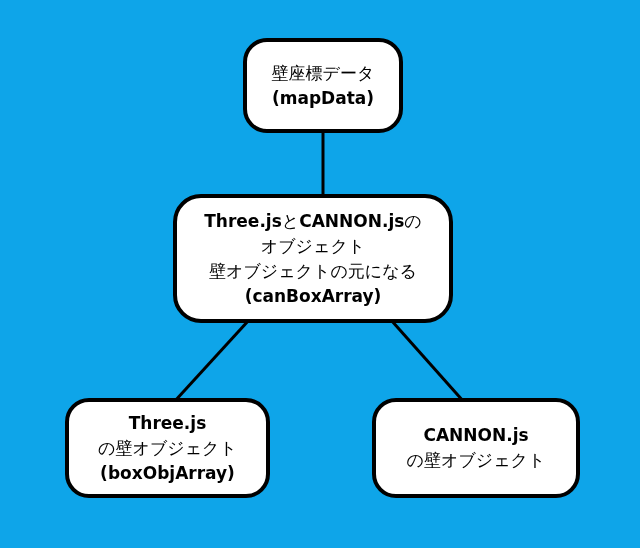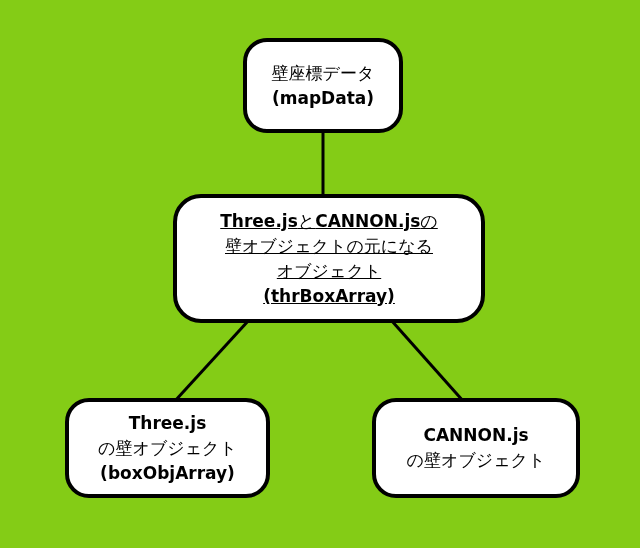--- a/index.html
+++ b/index.html
@@ -4,21 +4,21 @@
 <style>
   html, body {
     margin: 0;
     padding: 0;
     background: #ffffff;
   }
   #canvas {
     position: relative;
     width: 640px;
     height: 548px;
-    background: #84cc16;
+    background: #0ea5e9;
     font-family: "DejaVu Sans", sans-serif;
     color: #000000;
     overflow: hidden;
   }
   #edges {
     position: absolute;
     left: 0;
     top: 0;
     width: 640px;
     height: 548px;
@@ -41,24 +41,23 @@
   #node-mapdata {
     left: 243px;
     top: 38px;
     width: 160px;
     height: 95px;
     border-radius: 24px;
   }
   #node-boxobjarray {
     left: 173px;
     top: 194px;
-    width: 312px;
+    width: 280px;
     height: 129px;
     border-radius: 28px;
-    text-decoration: underline;
   }
   #node-thrboxarray {
     left: 65px;
     top: 398px;
     width: 205px;
     height: 100px;
     border-radius: 24px;
   }
   #node-canboxarray {
     left: 372px;
@@ -93,27 +92,27 @@
     <div class="line b">
       <span>(mapData)</span>
     </div>
   </div>
 
   <div id="node-boxobjarray" class="node">
     <div class="line">
       <span class="b">Three.js</span><span>と</span><span class="b">CANNON.js</span><span>の</span>
     </div>
     <div class="line">
+      <span>オブジェクト</span>
+    </div>
+    <div class="line">
       <span>壁オブジェクトの元になる</span>
     </div>
-    <div class="line">
-      <span>オブジェクト</span>
-    </div>
     <div class="line b">
-      <span>(thrBoxArray)</span>
+      <span>(canBoxArray)</span>
     </div>
   </div>
 
   <div id="node-thrboxarray" class="node">
     <div class="line b">
       <span>Three.js</span>
     </div>
     <div class="line">
       <span>の壁オブジェクト</span>
     </div>

